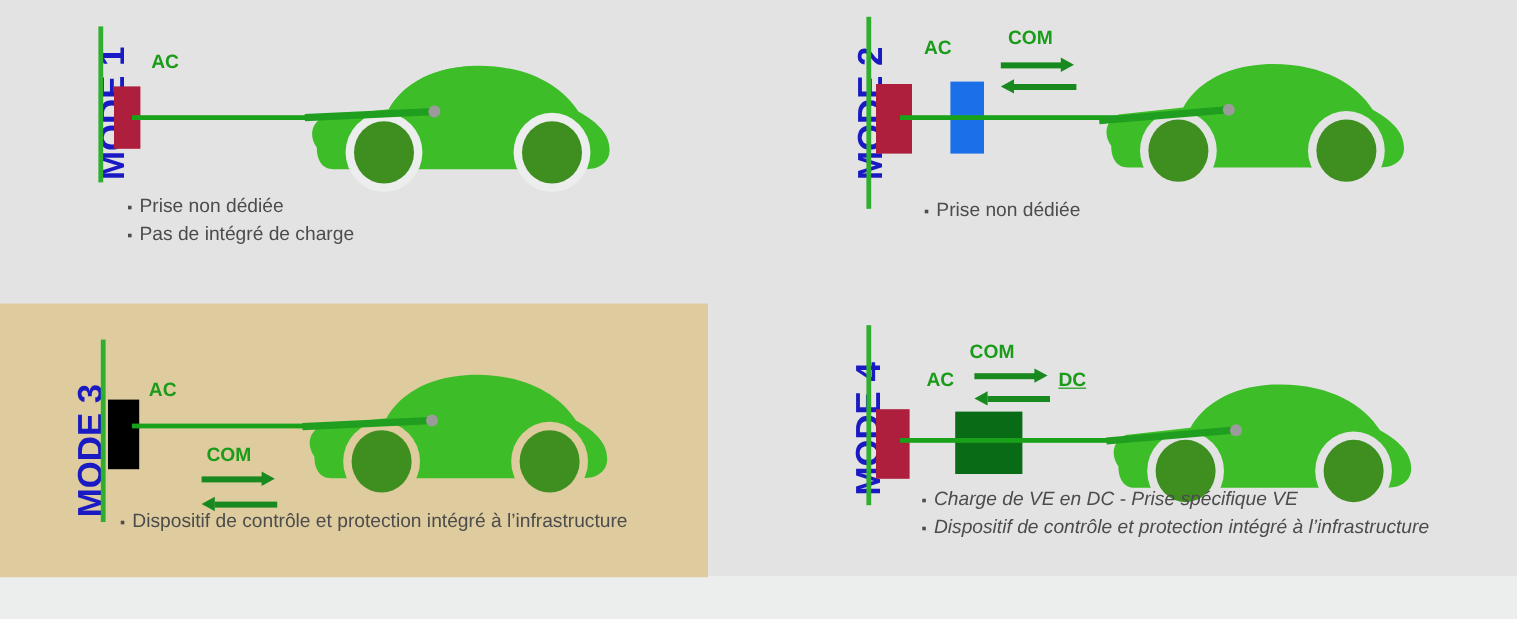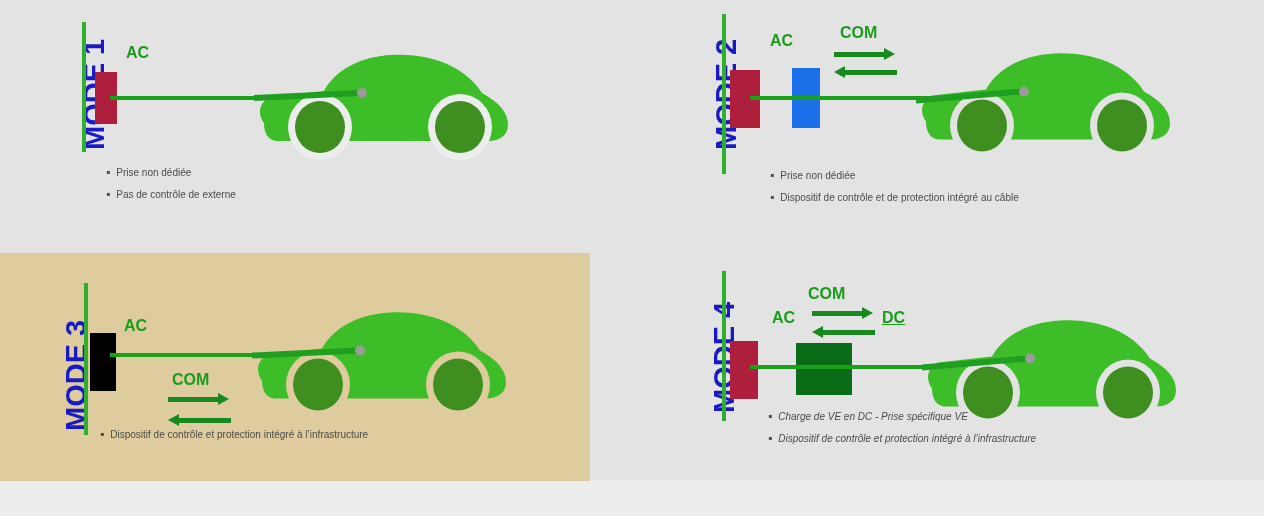--- a/index.html
+++ b/index.html
@@ -53,21 +53,21 @@
 
   
   .arrows{position:absolute;}
   .arrow-row{position:relative;height:13px;}
   .arr-line{position:absolute;height:5px;background:#17891f;top:4px;}
   .arr-head{position:absolute;width:0;height:0;top:0;}
   .head-right{border-top:6.5px solid transparent;border-bottom:6.5px solid transparent;border-left:11px solid #17891f;}
   .head-left{border-top:6.5px solid transparent;border-bottom:6.5px solid transparent;border-right:11px solid #17891f;}
 
   
-  .bullets{position:absolute;color:#4c4c4c;font-size:10px;line-height:19px;}
+  .bullets{position:absolute;color:#4c4c4c;font-size:16px;line-height:19px;}
   .bullets .bl{white-space:nowrap;margin-bottom:3px;}
   .bullets .bl:before{content:"\25AA";color:#4c4c4c;margin-right:6px;font-size:12px;}
 
   
   .car{position:absolute;}
   .car svg{display:block;}
 </style>
 </head>
 <body>
 
@@ -92,21 +92,21 @@
         <ellipse cx="208" cy="82" rx="32" ry="33" fill="#eceded"></ellipse>
         <ellipse cx="68" cy="82" rx="25" ry="26" fill="#3e8f20"></ellipse>
         <ellipse cx="208" cy="82" rx="25" ry="26" fill="#3e8f20"></ellipse>
         <path d="M2,53 L108,48" stroke="#1f9e1f" stroke-width="6" fill="none"></path>
         <circle cx="110" cy="48" r="5" fill="#9b9b9b"></circle>
       </svg>
     </div>
 
     <div class="bullets" style="left:106px;top:163px;">
       <div class="bl">Prise non dédiée</div>
-      <div class="bl">Pas de contrôle de externe</div>
+      <div class="bl">Pas de intégré de charge</div>
     </div>
   </div>
 
   <div class="quad q2">
     <div class="mode-label" style="left:78px;top:150px;">MODE 2</div>
     <div class="wall" style="left:90px;top:14px;height:160px;"></div>
     <div class="box" style="left:98px;top:70px;width:30px;height:58px;background:#ad1f3c;"></div>
     <div class="box" style="left:160px;top:68px;width:28px;height:60px;background:#1b6fe8;"></div>
     <div class="cable" style="left:118px;top:96px;width:220px;"></div>
     <div class="elabel" style="left:138px;top:32px;">AC</div>
@@ -131,21 +131,20 @@
         <ellipse cx="208" cy="82" rx="32" ry="33" fill="#e3e3e3"></ellipse>
         <ellipse cx="68" cy="82" rx="25" ry="26" fill="#3e8f20"></ellipse>
         <ellipse cx="208" cy="82" rx="25" ry="26" fill="#3e8f20"></ellipse>
         <path d="M2,57 L108,48" stroke="#1f9e1f" stroke-width="6" fill="none"></path>
         <circle cx="110" cy="48" r="5" fill="#9b9b9b"></circle>
       </svg>
     </div>
 
     <div class="bullets" style="left:138px;top:166px;">
       <div class="bl">Prise non dédiée</div>
-      <div class="bl">Dispositif de contrôle et de protection intégré au câble</div>
     </div>
   </div>
 
   <div class="quad q3">
     <div class="mode-label" style="left:60px;top:178px;">MODE 3</div>
     <div class="wall" style="left:84px;top:30px;height:152px;"></div>
     <div class="box" style="left:90px;top:80px;width:26px;height:58px;background:#000000;"></div>
     <div class="cable" style="left:110px;top:100px;width:225px;"></div>
     <div class="elabel" style="left:124px;top:64px;">AC</div>
     <div class="elabel" style="left:172px;top:118px;">COM</div>

